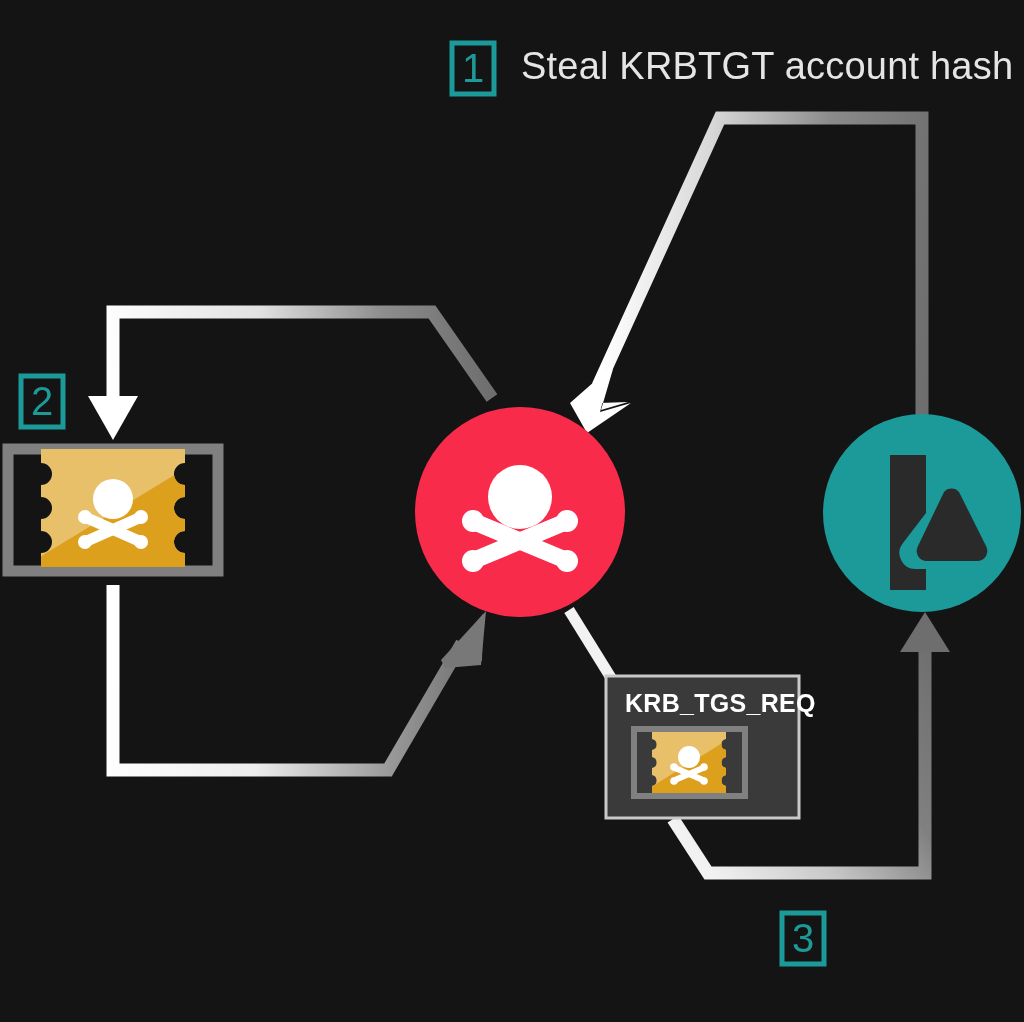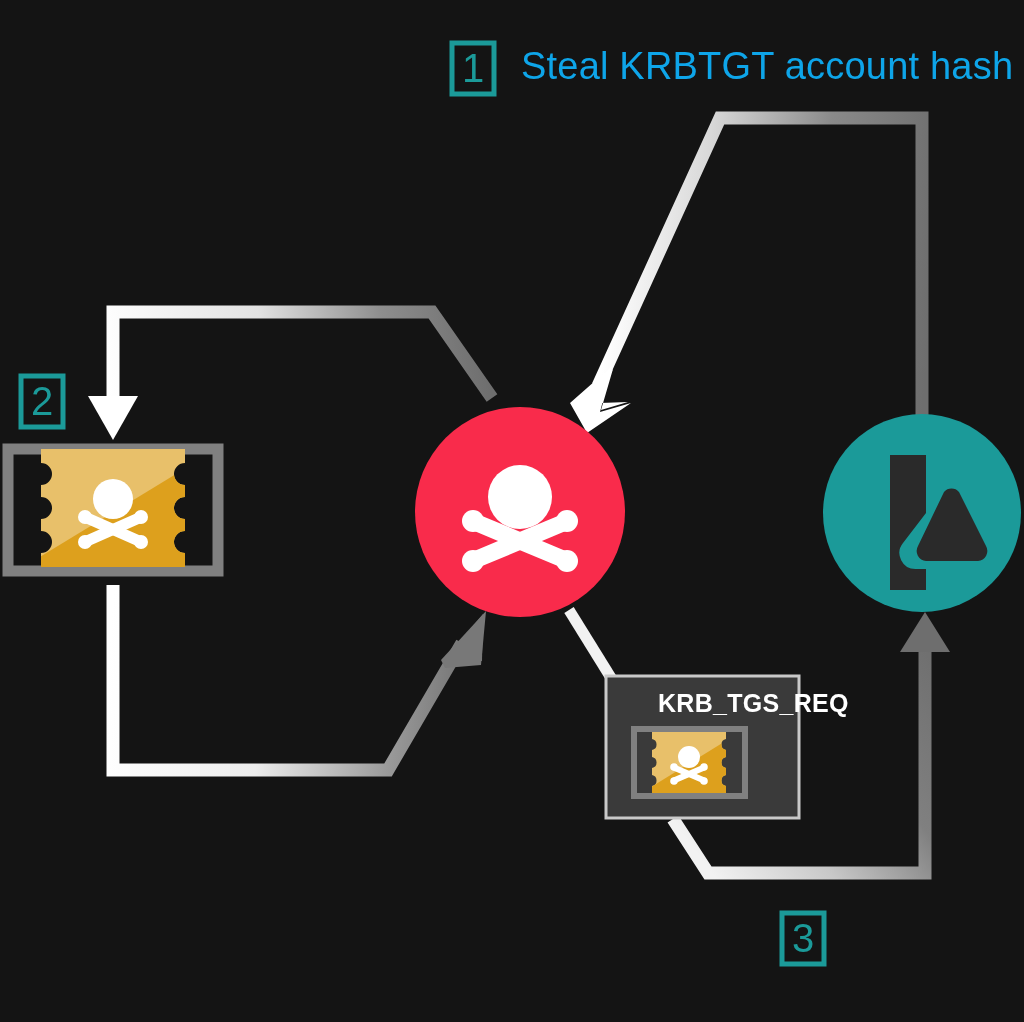--- a/index.html
+++ b/index.html
@@ -23,42 +23,42 @@
   #diagram-svg {
     position: absolute;
     left: 0;
     top: 0;
     width: 1024px;
     height: 1022px;
     display: block;
   }
   .step-label {
     position: absolute;
-    color: #0ea5e9;
+    color: #e5e5e5;
     font-family: "Liberation Sans", sans-serif;
     font-size: 38px;
     font-weight: 400;
     letter-spacing: 0.2px;
     white-space: nowrap;
   }
   #step1-text {
     left: 521px;
     top: 45px;
   }
   .msg-label {
     position: absolute;
     color: #ffffff;
     font-family: "Liberation Sans", sans-serif;
     font-size: 25px;
     font-weight: 700;
     white-space: nowrap;
     letter-spacing: 0.3px;
   }
   #krb-tgs-req-label {
-    left: 658px;
+    left: 625px;
     top: 689px;
   }
 </style>
 </head>
 <body>
 
 <div id="stage">
 
   <svg id="diagram-svg" viewBox="0 0 1024 1022">
     <defs>

